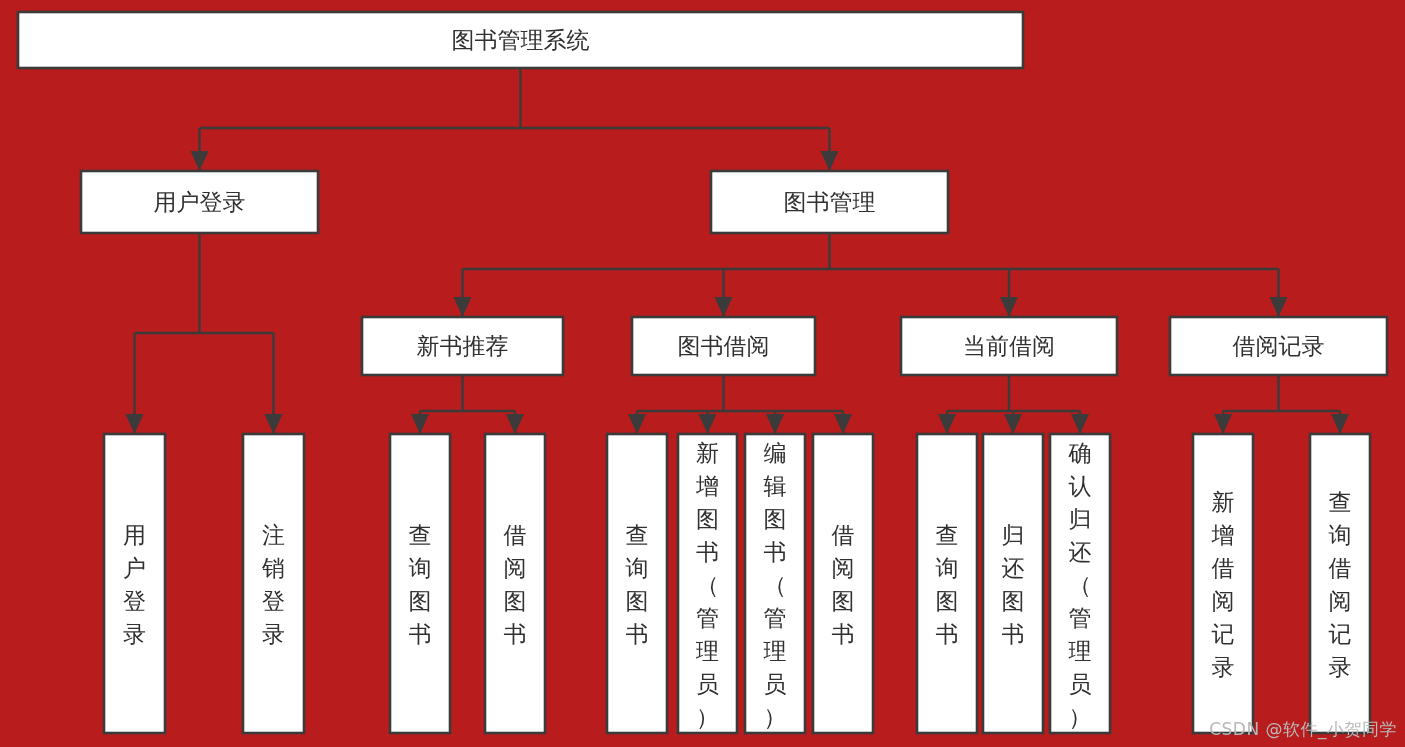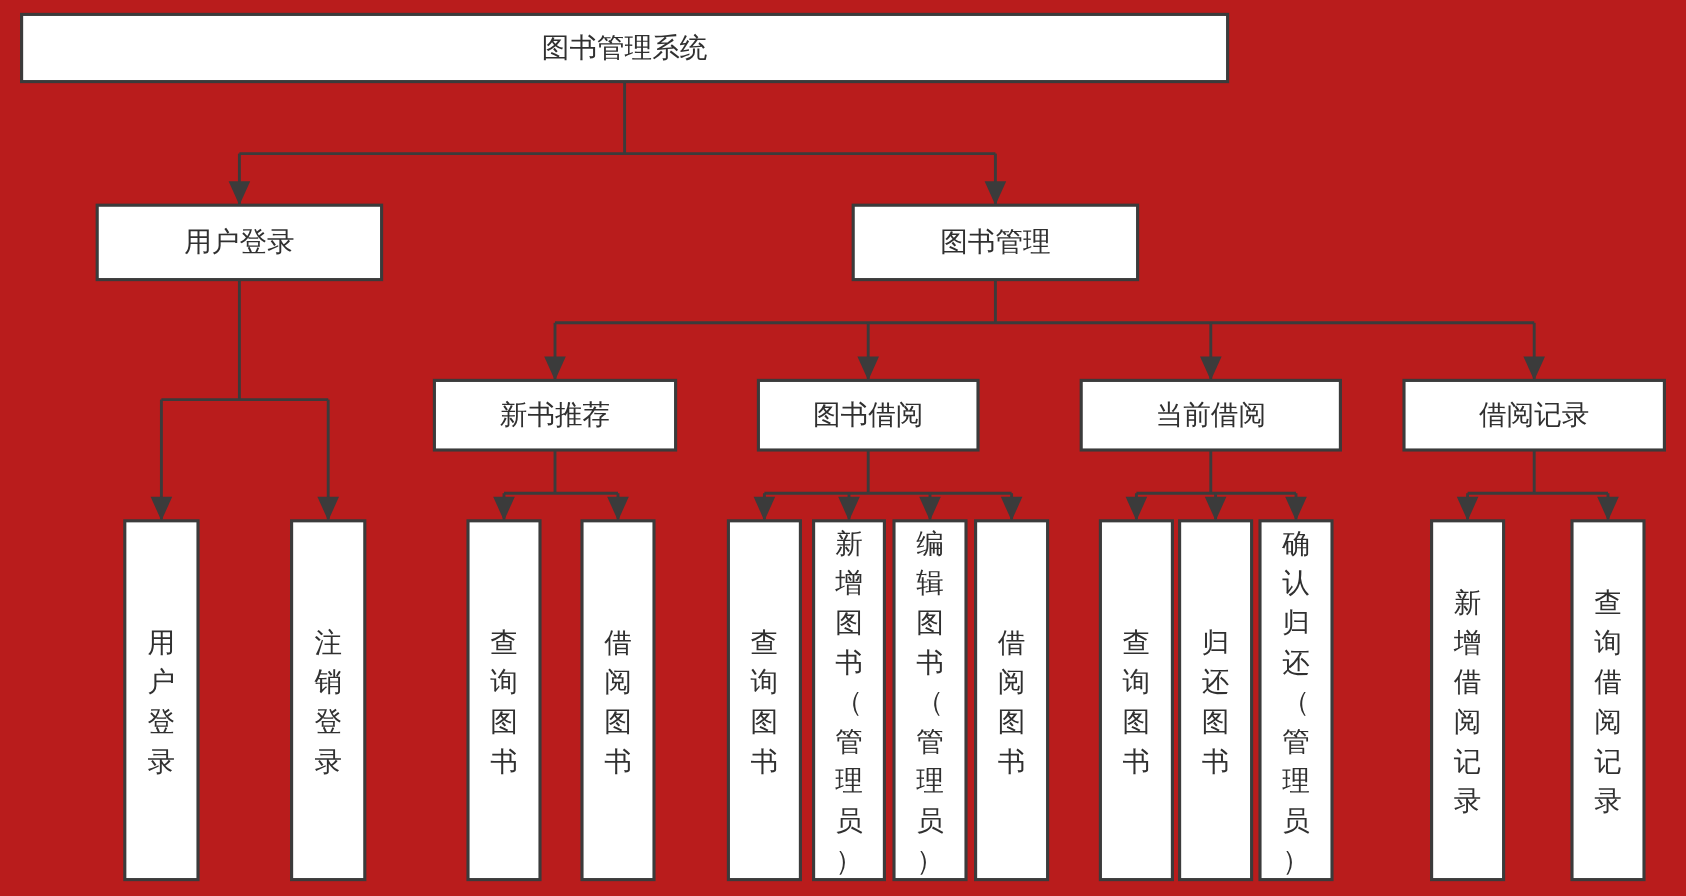--- a/index.html
+++ b/index.html
@@ -212,13 +212,14 @@
         <g>
           <rect x="1193" y="434" width="60" height="299" class="node-box" rx="0"></rect>
           <text x="1223" y="510.24" class="node-label-leaf"><tspan x="1223" dy="0">新</tspan><tspan x="1223" dy="33">增</tspan><tspan x="1223" dy="33">借</tspan><tspan x="1223" dy="33">阅</tspan><tspan x="1223" dy="33">记</tspan><tspan x="1223" dy="33">录</tspan></text>
         </g>
         <g>
           <rect x="1310" y="434" width="60" height="299" class="node-box" rx="0"></rect>
           <text x="1340" y="510.24" class="node-label-leaf"><tspan x="1340" dy="0">查</tspan><tspan x="1340" dy="33">询</tspan><tspan x="1340" dy="33">借</tspan><tspan x="1340" dy="33">阅</tspan><tspan x="1340" dy="33">记</tspan><tspan x="1340" dy="33">录</tspan></text>
         </g>
       </g>
   </svg>
+  <div class="watermark">CSDN @软件_小贺同学</div>
 </div>
 
 </body></html>

